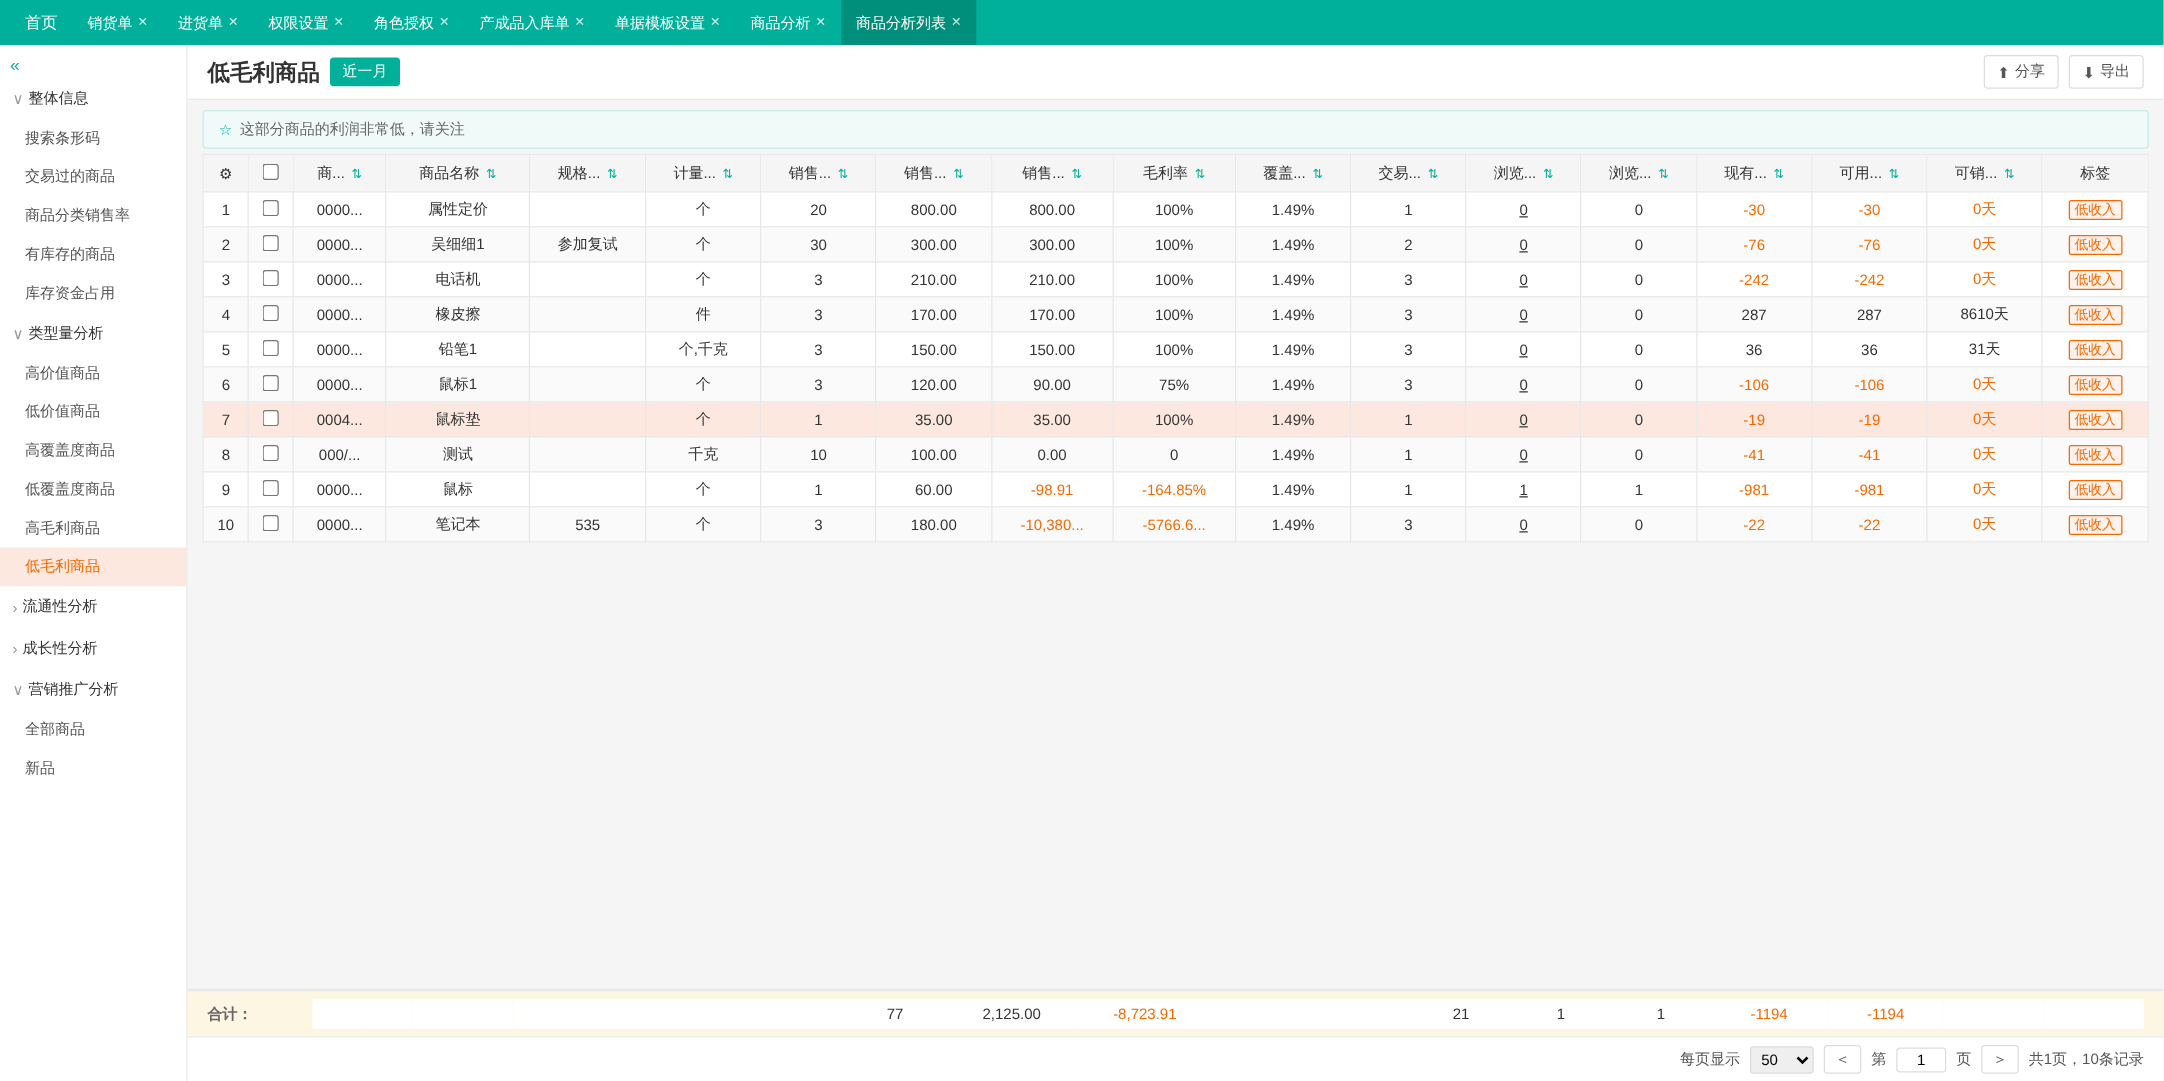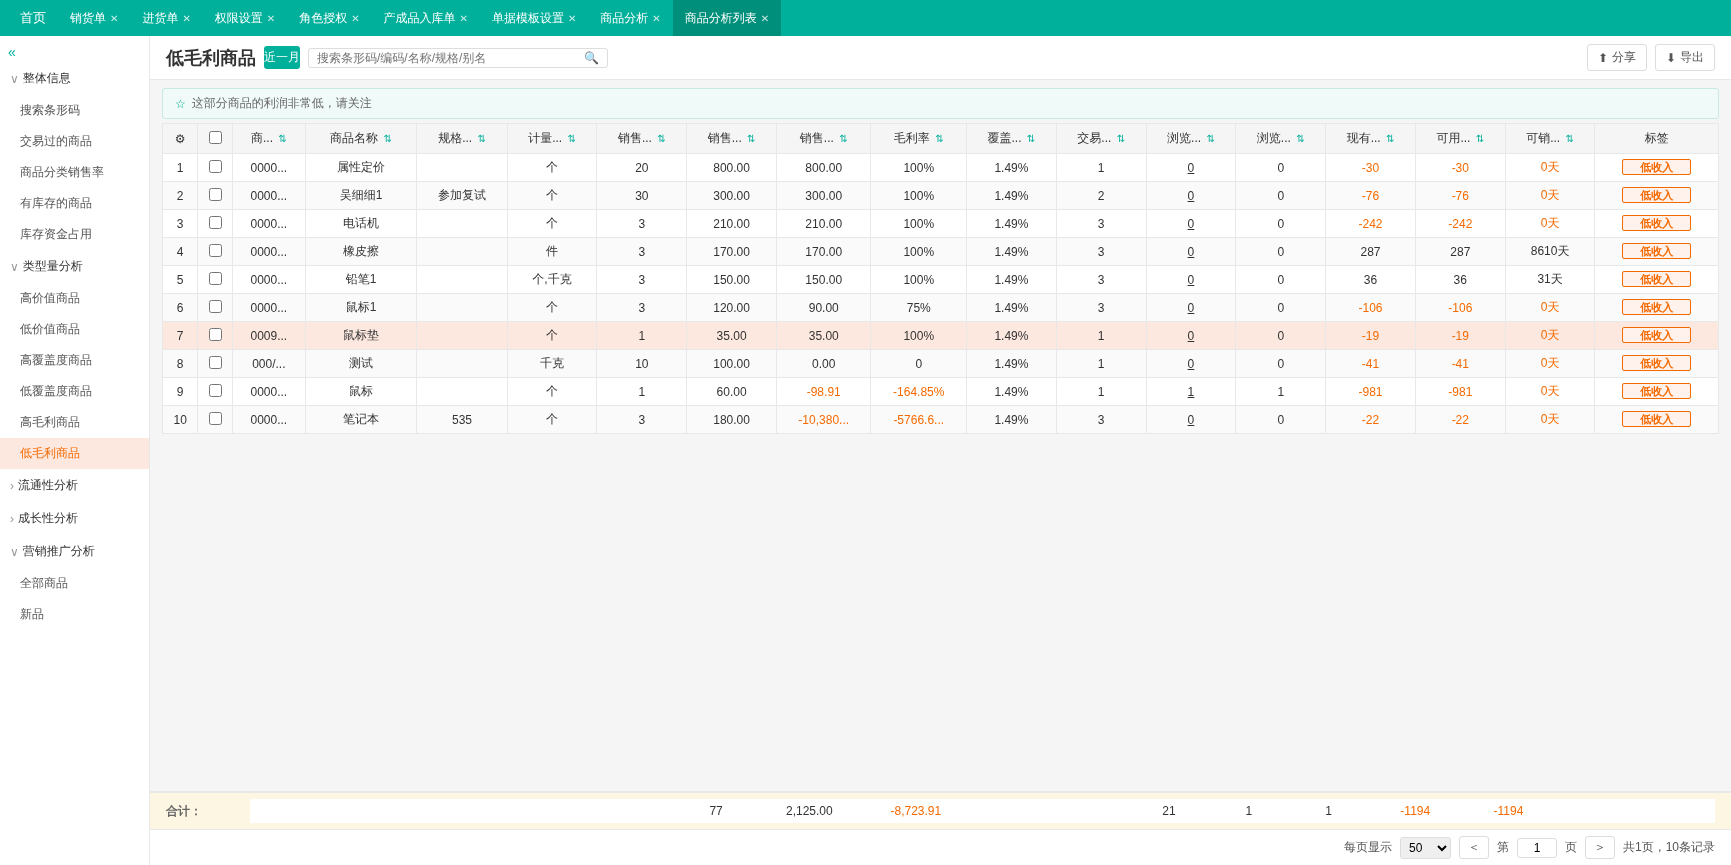--- a/index.html
+++ b/index.html
@@ -77,21 +77,21 @@
     .page-title {
       font-size: 18px;
       font-weight: bold;
       color: #333;
     }
     .filter-btn {
       background: #00b09b;
       color: #fff;
       border: none;
       border-radius: 3px;
-      padding: 3px 0;
+      padding: 3px 10px;
       cursor: pointer;
       font-size: 12px;
     }
     .search-box {
       display: flex;
       align-items: center;
       border: 1px solid #ddd;
       border-radius: 3px;
       padding: 2px 8px;
       flex: 1;
@@ -169,23 +169,22 @@
       white-space: nowrap;
     }
     tbody tr:nth-child(odd) { background: #fff; }
     tbody tr:nth-child(even) { background: #fafafa; }
     tbody tr.highlighted { background: #fde8e0 !important; }
     .tag-badge {
       background: #fff1ec;
       color: #f56a00;
       border: 1px solid #f56a00;
       border-radius: 2px;
-      padding: 1px 17px;
+      padding: 1px 4px;
       font-size: 11px;
-      font-weight: bold;
     }
     .underline-link { text-decoration: underline; color: #333; cursor: pointer; }
 
     
     .table-footer {
       background: #fdf6e3;
       border-top: 2px solid #e8e8e8;
       padding: 6px 16px;
       display: flex;
       align-items: center;
@@ -323,24 +322,20 @@
     </div>
     <div class="sidebar-item">全部商品</div>
     <div class="sidebar-item">新品</div>
   </div>
 
   <div class="content">
 
     <div class="content-header">
       <span class="page-title">低毛利商品</span>
       <button class="filter-btn">近一月</button>
-      <div class="search-box">
-        <input type="text" placeholder="搜索条形码/编码/名称/规格/别名" style="">
-        <span style="color:#aaa;cursor:pointer;">🔍</span>
-      </div>
       <div class="header-actions">
         <button class="action-btn">
           <span>⬆</span>
           <span>分享</span>
         </button>
         <button class="action-btn">
           <span>⬇</span>
           <span>导出</span>
         </button>
       </div>
@@ -492,21 +487,21 @@
     <td><span class="underline-link">0</span></td>
     <td>0</td>
     <td style="color:#f56a00">-106</td>
     <td style="color:#f56a00">-106</td>
     <td style="color:#f56a00">0天</td>
     <td><span class="tag-badge">低收入</span></td>
   </tr>
             <tr class="highlighted">
     <td>7</td>
     <td><input type="checkbox" style=""></td>
-    <td>0009...</td>
+    <td>0004...</td>
     <td>鼠标垫</td>
     <td></td>
     <td>个</td>
     <td>1</td>
     <td>35.00</td>
     <td style="color:#333">35.00</td>
     <td style="color:#333">100%</td>
     <td>1.49%</td>
     <td>1</td>
     <td><span class="underline-link">0</span></td>

